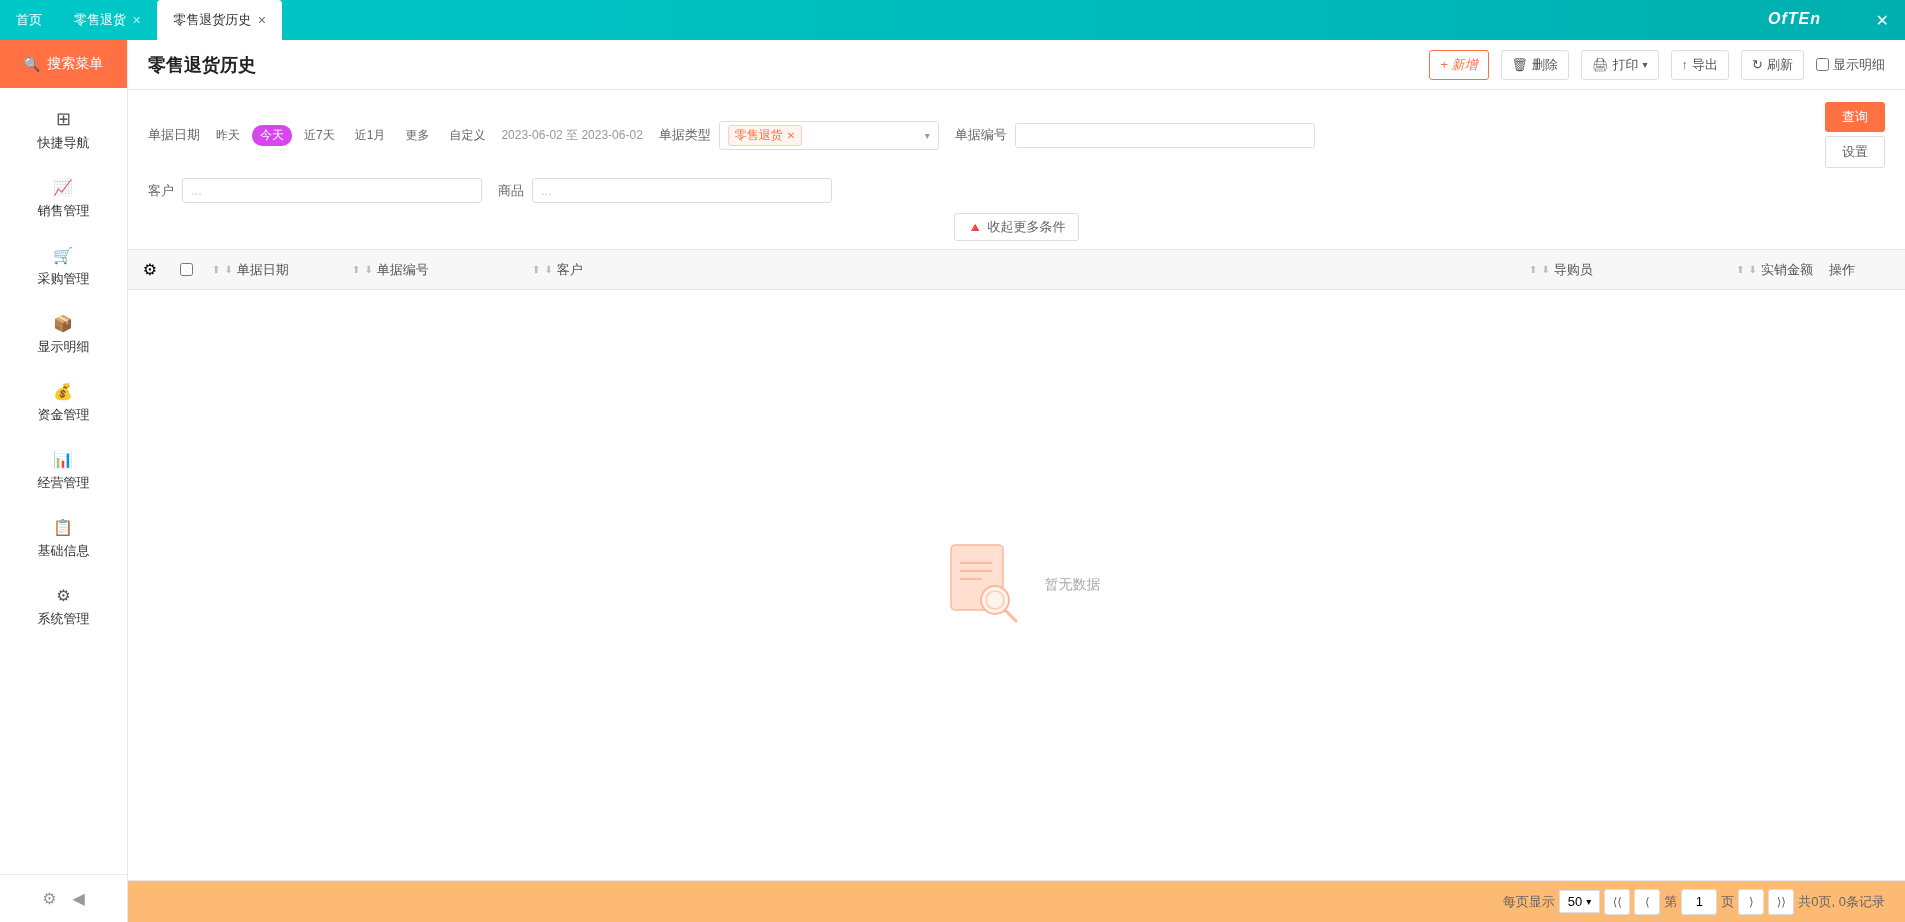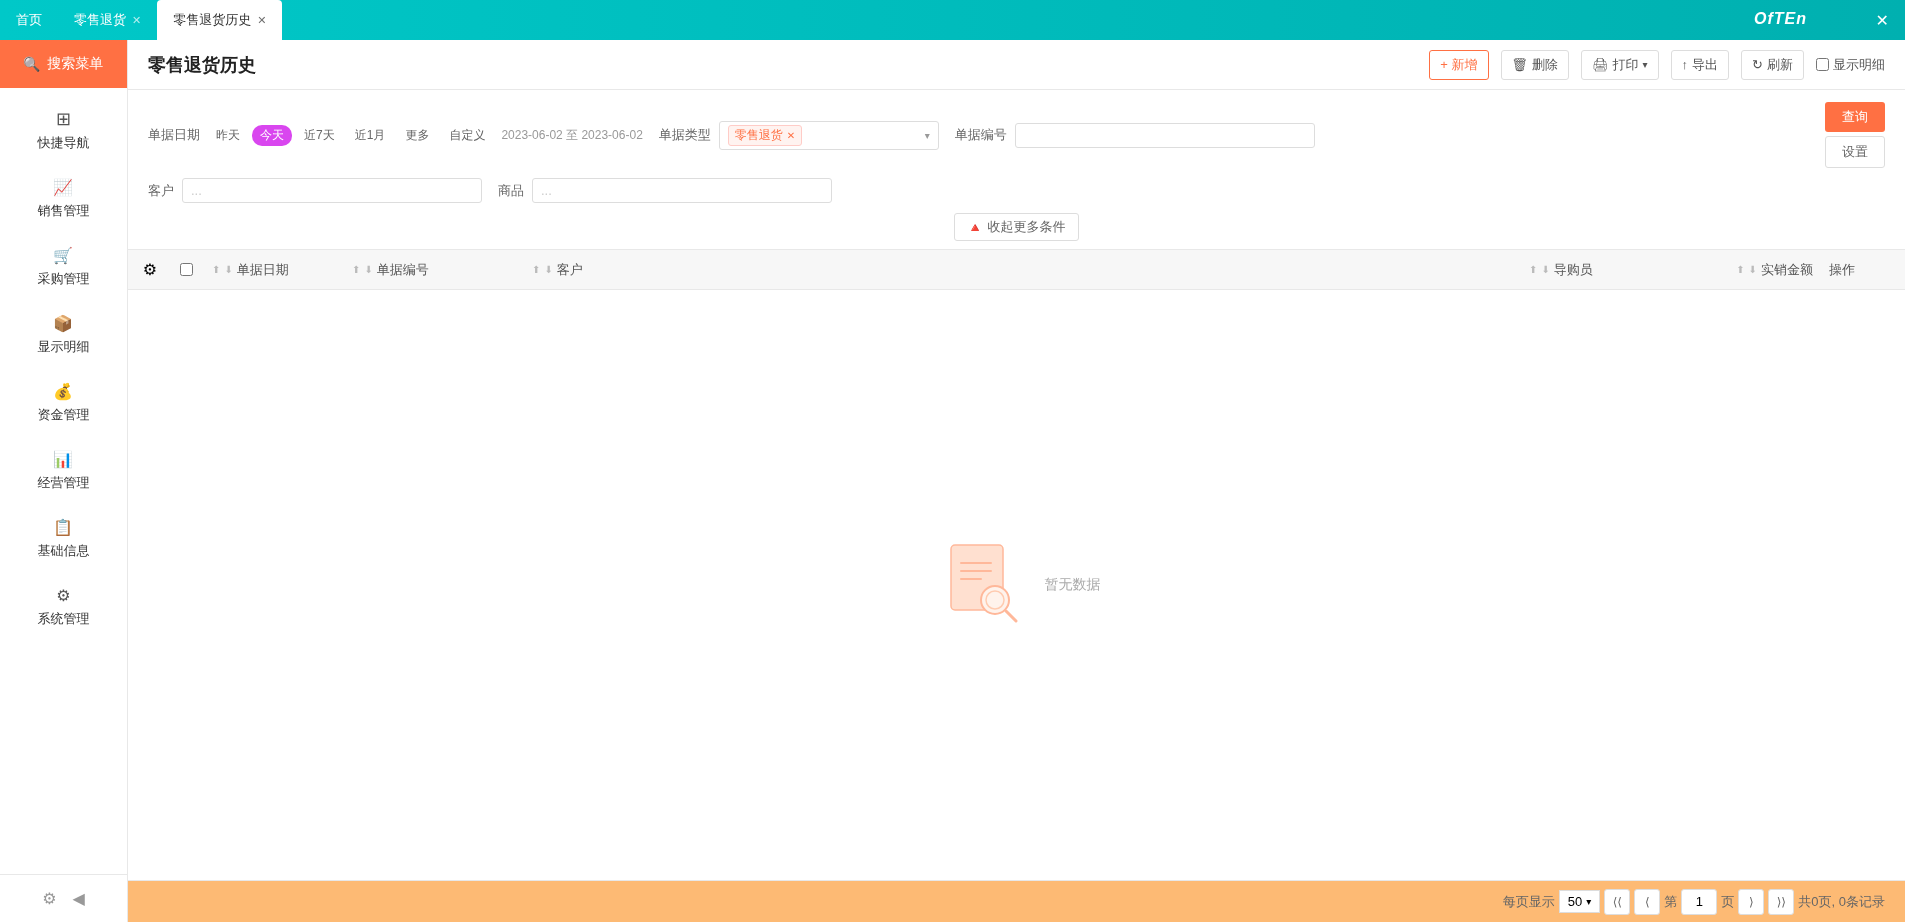--- a/index.html
+++ b/index.html
@@ -161,20 +161,21 @@
       border: 1px solid #ddd;
       border-radius: 3px;
       background: #fff;
       cursor: pointer;
       font-size: 13px;
       color: #555;
     }
     .toolbar-btn-add {
       color: #ff7043;
       border-color: #ff7043;
+      font-style: italic;
     }
     .display-detail-check {
       display: flex;
       align-items: center;
       gap: 4px;
       font-size: 13px;
       color: #555;
       cursor: pointer;
     }
 
@@ -456,21 +457,21 @@
       gap: 4px;
       flex-shrink: 0;
     }
 
     .top-bar {
       background: linear-gradient(90deg, #00c8c8 0%, #00b0b0 100%);
       gap: 40px;
     }
     .often-text {
       position: absolute;
-      right: 98px;
+      right: 84px;
       top: 10px;
       font-size: 16px;
       font-weight: bold;
       color: #fff;
       font-style: italic;
       letter-spacing: 1px;
     }
   </style>
 </head>
 <body>

